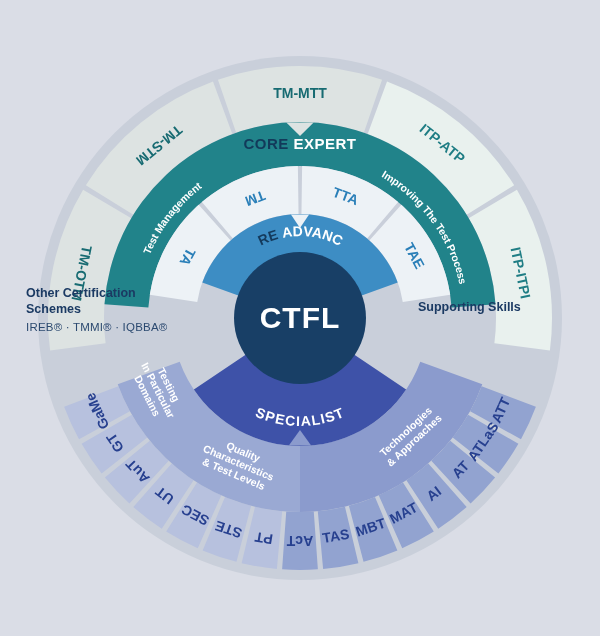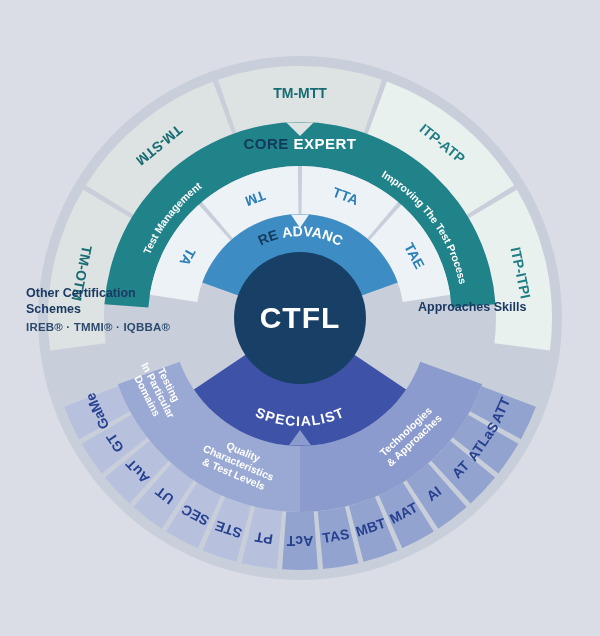--- a/index.html
+++ b/index.html
@@ -49,21 +49,21 @@
     line-height: 1.25;
   }
   #other-cert {
     left: 26px;
     top: 286px;
     width: 160px;
     font-size: 12.5px;
   }
   #other-cert .sub {
     display: block;
-    font-weight: bold;
+    font-weight: normal;
     font-size: 11.5px;
     color: #2c4a70;
     margin-top: 3px;
     letter-spacing: .2px;
   }
   #supporting-skills {
     right: 22px;
     top: 300px;
     width: 160px;
     font-size: 12.5px;
@@ -205,16 +205,16 @@
       </g>
   </svg>
 
   <div class="side-note" id="other-cert">
     <span>Other Certification</span>
     <span>Schemes</span>
     <span class="sub">IREB® · TMMI® · IQBBA®</span>
   </div>
 
   <div class="side-note" id="supporting-skills">
-    <span>Approaches Skills</span>
+    <span>Supporting Skills</span>
   </div>
 
 </div>
 
 </body></html>

